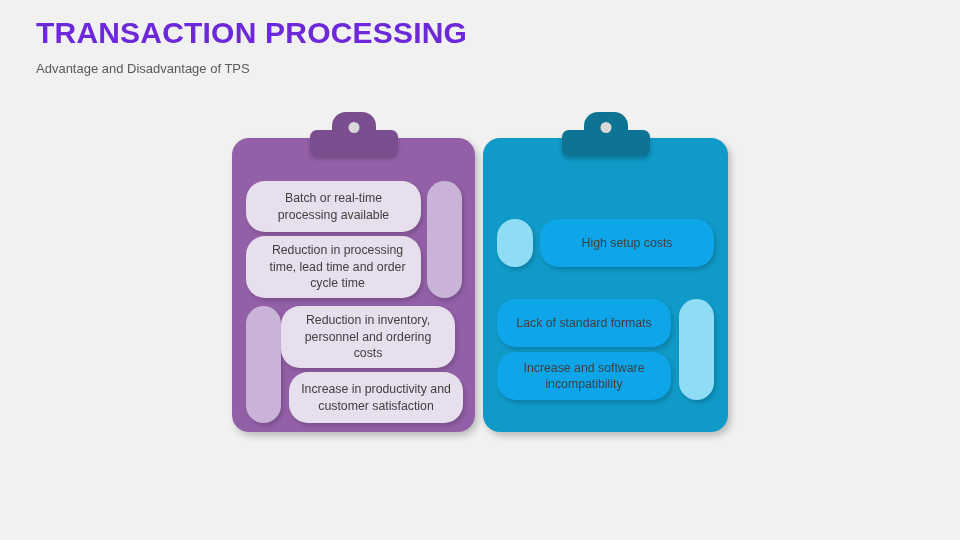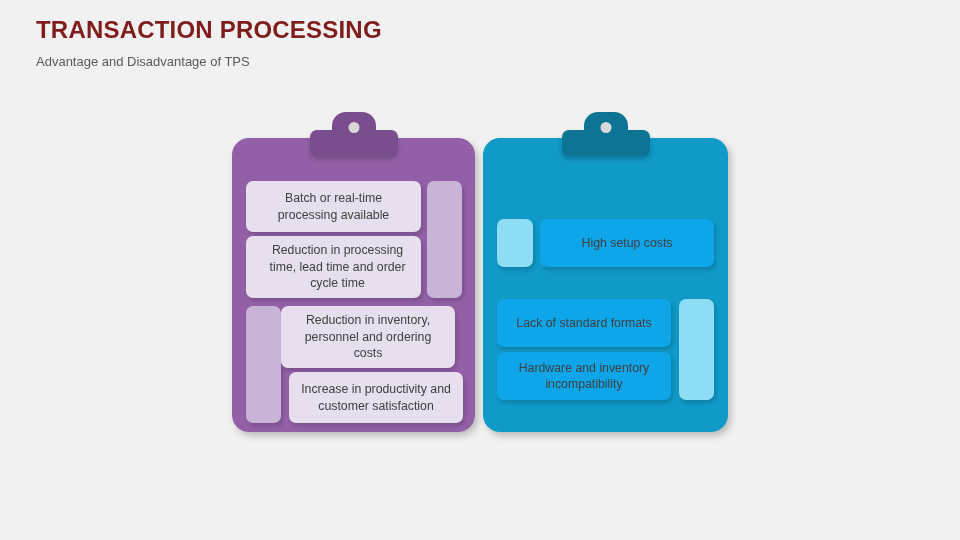--- a/index.html
+++ b/index.html
@@ -16,23 +16,23 @@
   }
 
   
   #header {
     position: absolute;
     left: 36px;
     top: 16px;
     width: 860px;
   }
   #page-title {
-    font-size: 24px;
+    font-size: 30px;
     font-weight: bold;
-    color: #7f1d1d;
+    color: #6d28d9;
     letter-spacing: 0.2px;
     line-height: 1.15;
     margin: 0;
     white-space: nowrap;
   }
   #page-subtitle {
     font-size: 13px;
     font-weight: normal;
     color: #5a5a5a;
     line-height: 1.2;
@@ -88,21 +88,21 @@
     position: absolute;
     top: 26px;
     left: 0;
     border-radius: 17px;
     box-shadow: 3px 4px 7px rgba(0,0,0,0.22);
     z-index: 2;
   }
 
   .card, .accent {
     position: absolute;
-    border-radius: 7px;
+    border-radius: 19px;
     box-shadow: 2px 3px 4px rgba(0,0,0,0.17);
     box-sizing: border-box;
   }
   .card {
     display: flex;
     align-items: center;
     justify-content: center;
     text-align: center;
     color: #404040;
     font-size: 12.3px;
@@ -184,17 +184,17 @@
   </div>
 
   <div class="board" id="board-disadvantages">
 
     <div class="accent accent-blue" id="accent-dis-top"></div>
 
     <div class="card card-blue" id="card-dis-1">High setup costs</div>
 
     <div class="card card-blue" id="card-dis-2">Lack of standard formats</div>
 
-    <div class="card card-blue" id="card-dis-3">Hardware and inventory incompatibility</div>
+    <div class="card card-blue" id="card-dis-3">Increase and software incompatibility</div>
 
     <div class="accent accent-blue" id="accent-dis-bottom"></div>
   </div>
 </div>
 
 </body></html>

